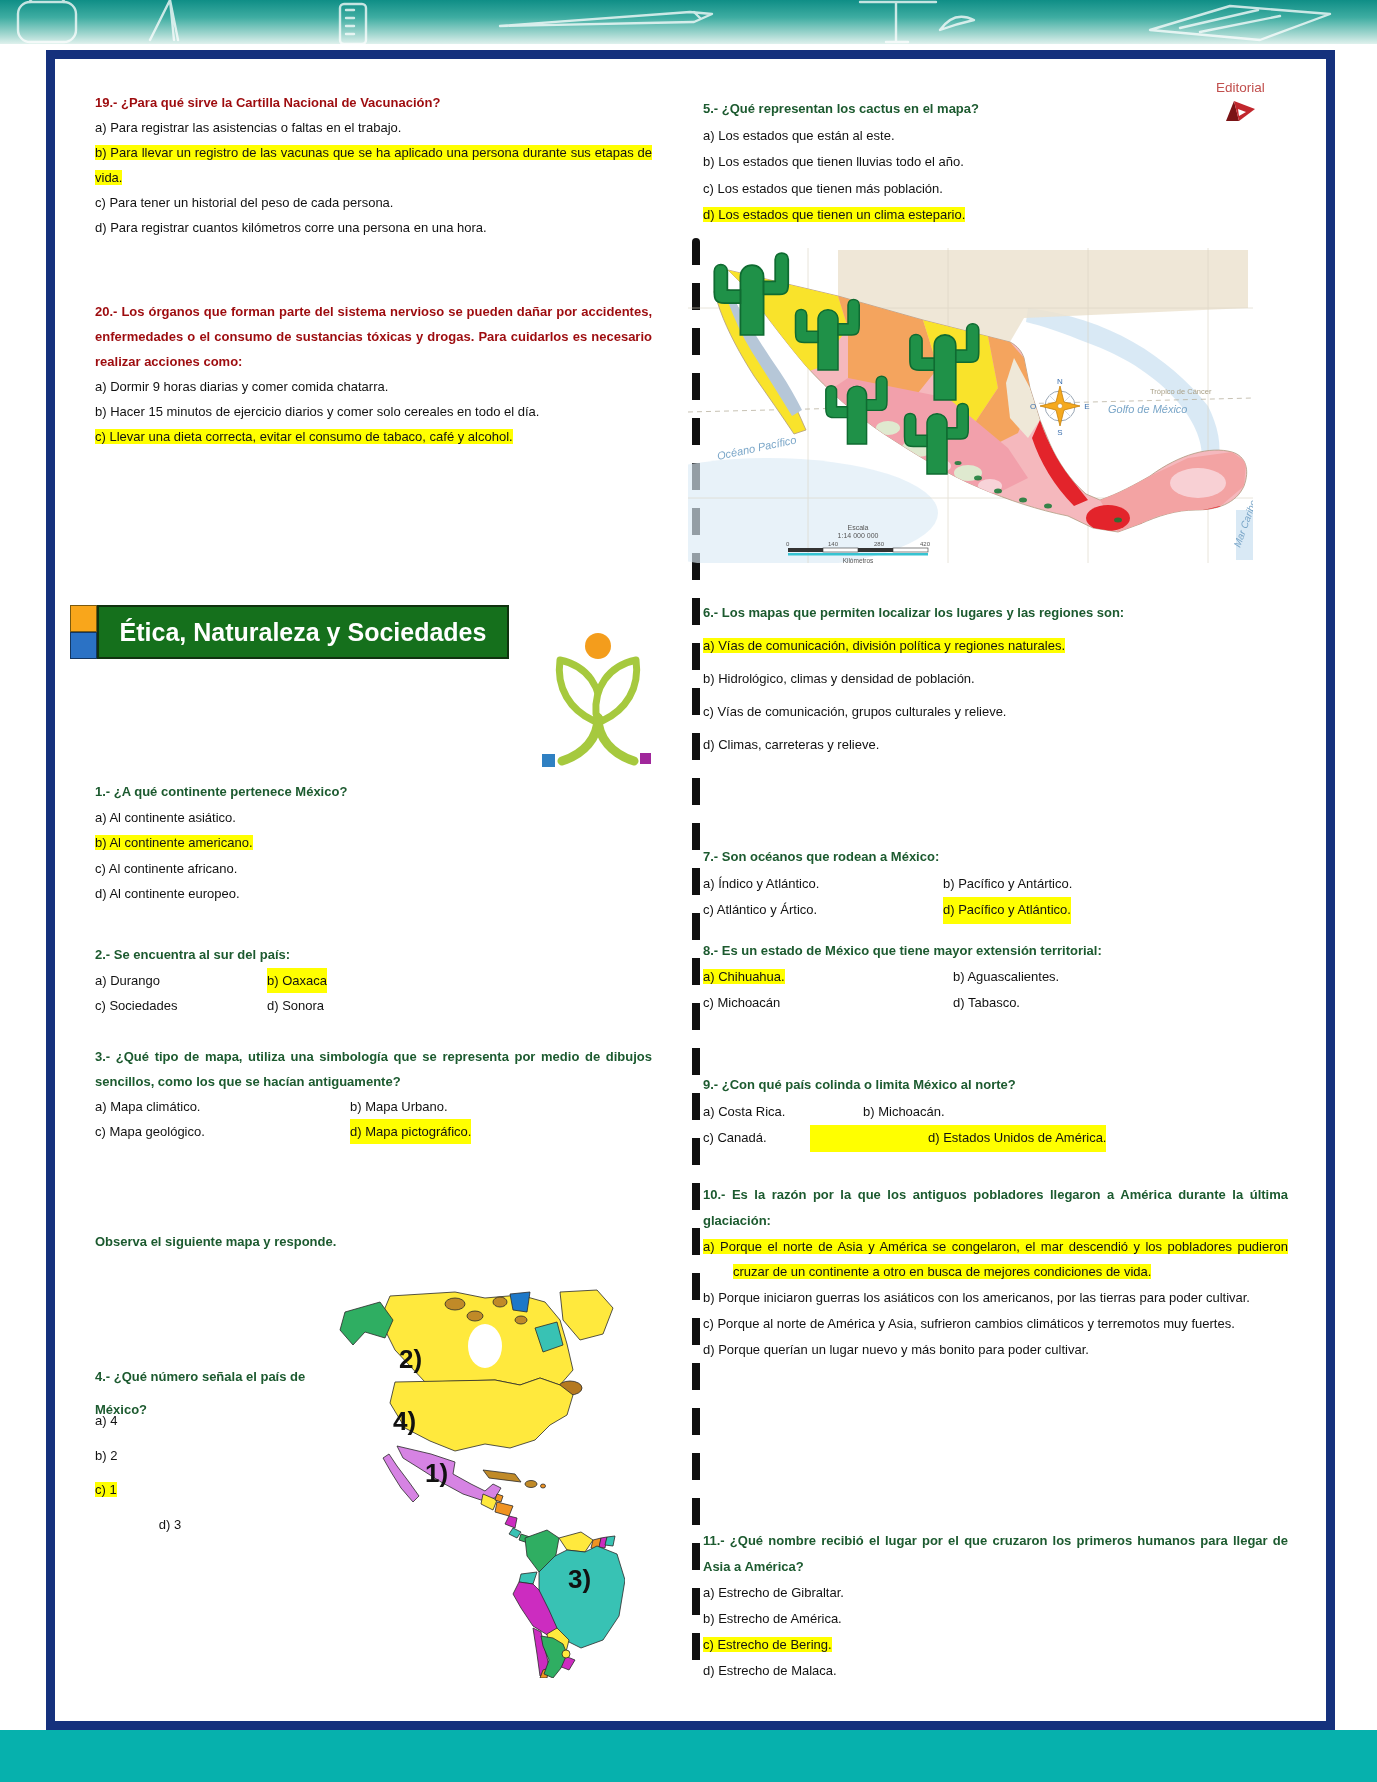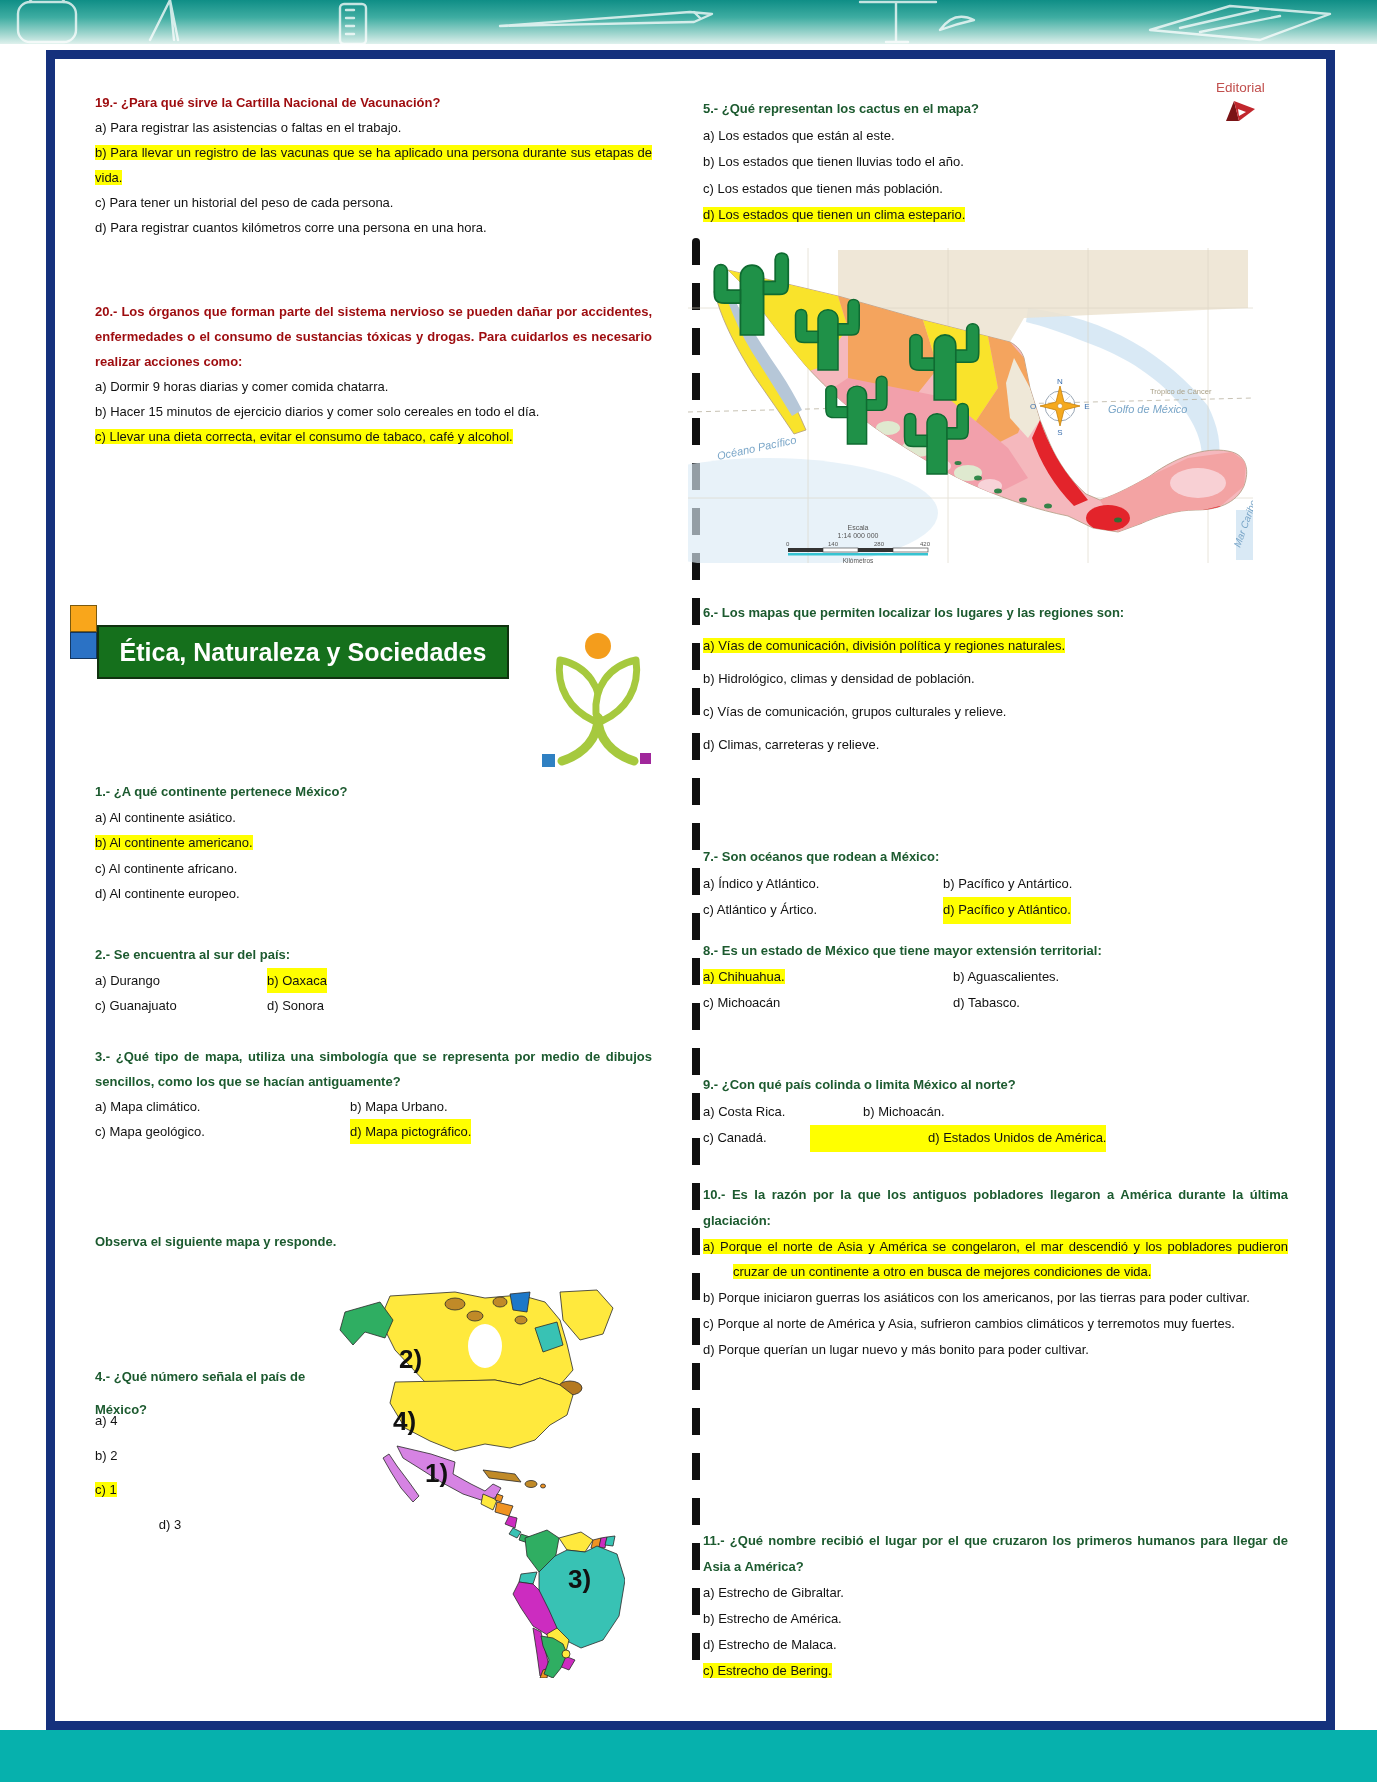--- a/index.html
+++ b/index.html
@@ -26,21 +26,21 @@
   .w240{width:240px;flex:none;} .w250{width:250px;flex:none;}
   .w160{width:160px;flex:none;} .w107{width:107px;flex:none;}
   .fill-hl{width:118px;flex:none;background:#ffff00;}
   
   .banner{position:absolute;left:70px;top:605px;display:flex;}
   .sqcol{display:flex;flex-direction:column;}
   .sq{width:27px;height:27px;box-sizing:border-box;}
   .sq.orange{background:#f9a61b;border:1px solid #7a5a10;}
   .sq.blue{background:#2b72c5;border:1px solid #14365f;}
   .banner-box{width:412px;height:54px;box-sizing:border-box;background:#15701c;border:2px solid #10320f;
-    display:flex;align-items:center;justify-content:center;color:#fff;font-weight:700;font-size:25px;margin-top:20px;}
+    display:flex;align-items:center;justify-content:center;color:#fff;font-weight:700;font-size:25px;}
   
   .divider{position:absolute;left:692px;top:238px;width:8px;height:1430px;
     background:repeating-linear-gradient(180deg,#101010 0 27px,transparent 27px 45px);border-radius:4px;}
   
   .logo{position:absolute;left:1216px;top:80px;display:flex;align-items:center;gap:4px;
     color:#c14f4d;font-size:13.5px;flex-direction:column;}
   .q4opts{line-height:34.5px;}
   svg text{font-family:"Liberation Sans",sans-serif;}
 </style>
 </head>
@@ -122,21 +122,21 @@
     <p>d) Al continente europeo.</p>
   </div>
 
   <div class="blk" style="left:95px;top:942px;width:557px;line-height:25.5px;">
     <p class="title-grn">2.- Se encuentra al sur del país:</p>
     <div class="row">
       <span class="w172">a) Durango</span>
       <span class="hl">b) Oaxaca</span>
     </div>
     <div class="row">
-      <span class="w172">c) Guanajuato</span>
+      <span class="w172">c) Sociedades</span>
       <span>d) Sonora</span>
     </div>
   </div>
 
   <div class="blk" style="left:95px;top:1044px;width:557px;line-height:25px;">
     <p class="title-grn">3.- ¿Qué tipo de mapa, utiliza una simbología que se representa por medio de dibujos sencillos, como los que se hacían antiguamente?</p>
     <div class="row">
       <span class="w255">a) Mapa climático.</span>
       <span>b) Mapa Urbano.</span>
     </div>
@@ -377,17 +377,17 @@
     <p class="opt-h"><span class="hl">a) Porque el norte de Asia y América se congelaron, el mar descendió y los pobladores pudieron cruzar de un continente a otro en busca de mejores condiciones de vida.</span></p>
     <p class="opt-h">b) Porque iniciaron guerras los asiáticos con los americanos, por las tierras para poder cultivar.</p>
     <p class="opt-h">c) Porque al norte de América y Asia, sufrieron cambios climáticos y terremotos muy fuertes.</p>
     <p class="opt-h">d) Porque querían un lugar nuevo y más bonito para poder cultivar.</p>
   </div>
 
   <div class="blk" style="left:703px;top:1528px;width:585px;line-height:26px;">
     <p class="title-grn">11.- ¿Qué nombre recibió el lugar por el que cruzaron los primeros humanos para llegar de Asia a América?</p>
     <p>a) Estrecho de Gibraltar.</p>
     <p>b) Estrecho de América.</p>
+    <p><span class="hl">c) Estrecho de Bering.</span></p>
     <p>d) Estrecho de Malaca.</p>
-    <p><span class="hl">c) Estrecho de Bering.</span></p>
   </div>
 
 </div>
 
 </body></html>

